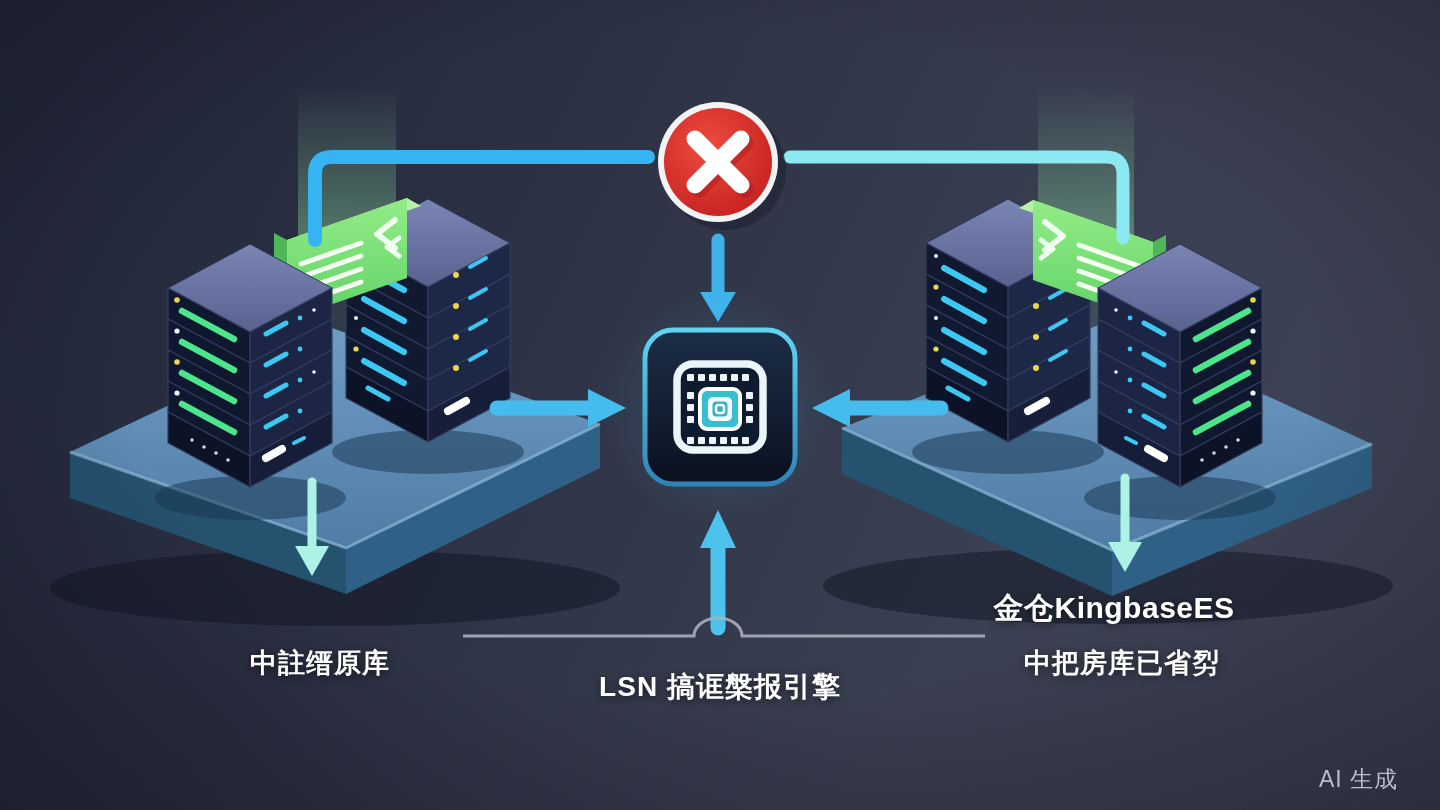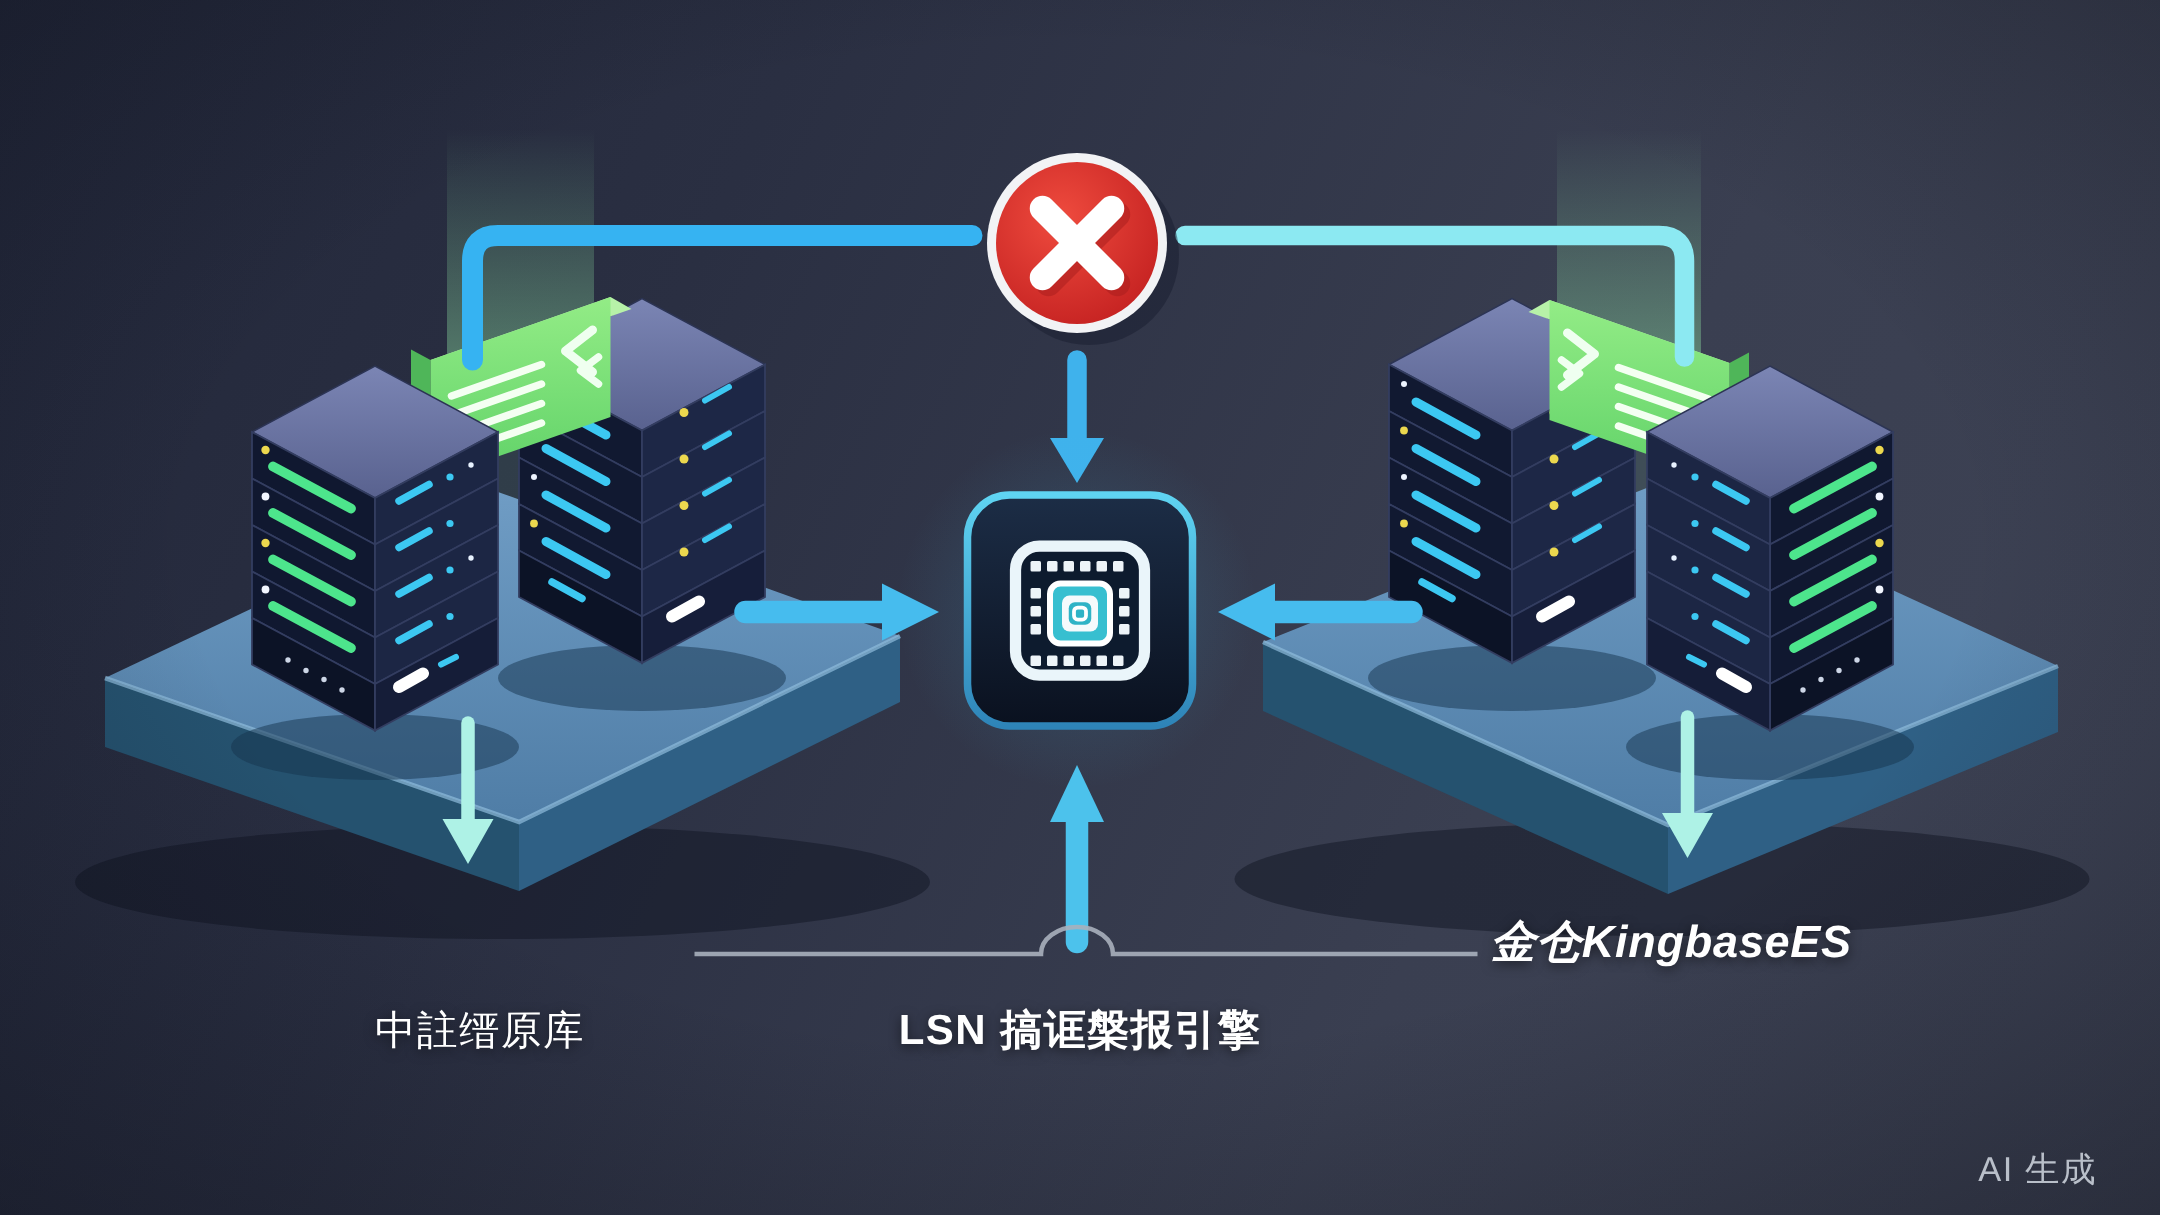--- a/index.html
+++ b/index.html
@@ -7,21 +7,21 @@
     position:relative;width:1440px;height:810px;overflow:hidden;
     background:linear-gradient(115deg,#22273a 0%,#2a2f42 30%,#3a3f51 68%,#3e4355 100%);
     font-family:"Liberation Sans","DejaVu Sans",sans-serif;
   }
   .stage svg{position:absolute;left:0;top:0;}
   .lbl{
     position:absolute;color:#ffffff;white-space:nowrap;text-align:center;
     transform:translateX(-50%);text-shadow:0 2px 8px rgba(0,0,0,.55);
   }
   .title{font-size:30px;font-weight:700;letter-spacing:.5px;}
-  .sub{font-size:27px;font-weight:400;letter-spacing:1px;margin-top:24px;}
+  .sub{font-size:27px;font-weight:700;letter-spacing:1px;}
   .engine{font-size:28px;font-weight:700;letter-spacing:1px;}
   .watermark{
     position:absolute;right:42px;bottom:15px;transform:none;text-align:right;
     color:#b9bfc9;font-size:23px;font-weight:500;text-shadow:none;letter-spacing:1px;
   }
 </style>
 </head>
 <body>
 
 <div class="stage">
@@ -270,17 +270,18 @@
     <rect x="712.5" y="401.5" width="15" height="15" rx="4" fill="#2fb3c6"></rect>
     <rect x="716" y="405" width="8" height="8" rx="2.5" fill="none" stroke="#ffffff" stroke-width="2.5"></rect>
   </g>
 
   <path d="M463,636 H694 a24,18 0 0 1 48,0 H985" fill="none" stroke="#a8b0bd" stroke-width="3" opacity="0.9"></path>
 
   <rect x="0" y="0" width="1440" height="810" fill="url(#gVig)"></rect>
 </svg>
 
 <div class="lbl sub" style="left:320px;top:645px;">中註缙原库</div>
-<div class="lbl title" style="left:1114px;top:608px;font-style:italic;">金仓KingbaseES</div>
+<div class="lbl title" style="left:1114px;top:588px;">金仓KingbaseES</div>
+<div class="lbl sub" style="left:1122px;top:645px;">中把房库已省劽</div>
 <div class="lbl engine" style="left:720px;top:668px;">LSN 搞诓槃报引擎</div>
 <div class="watermark">AI 生成</div>
 
 </div>
 
 </body></html>

